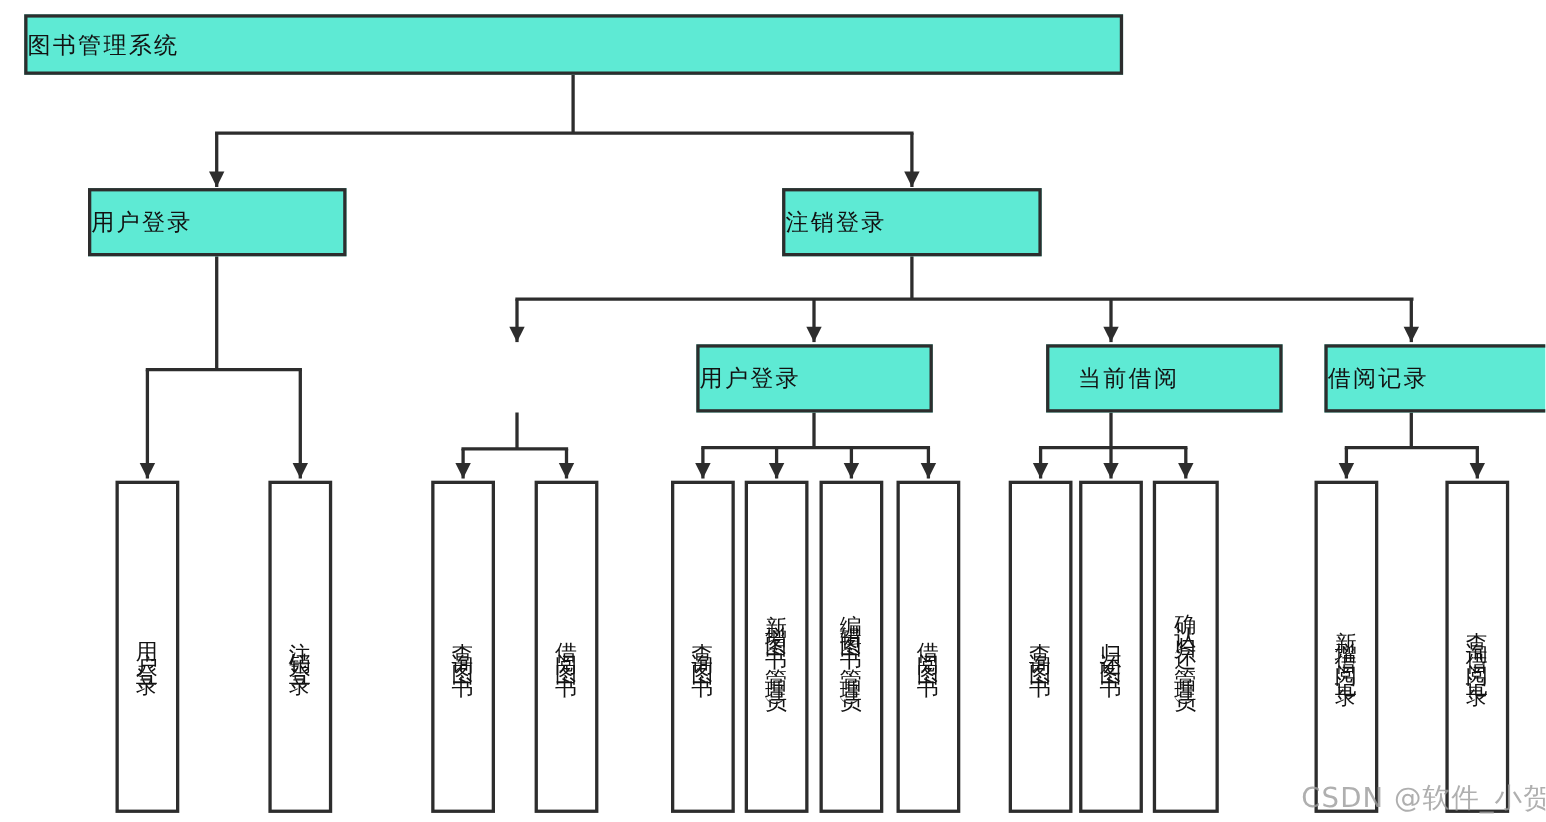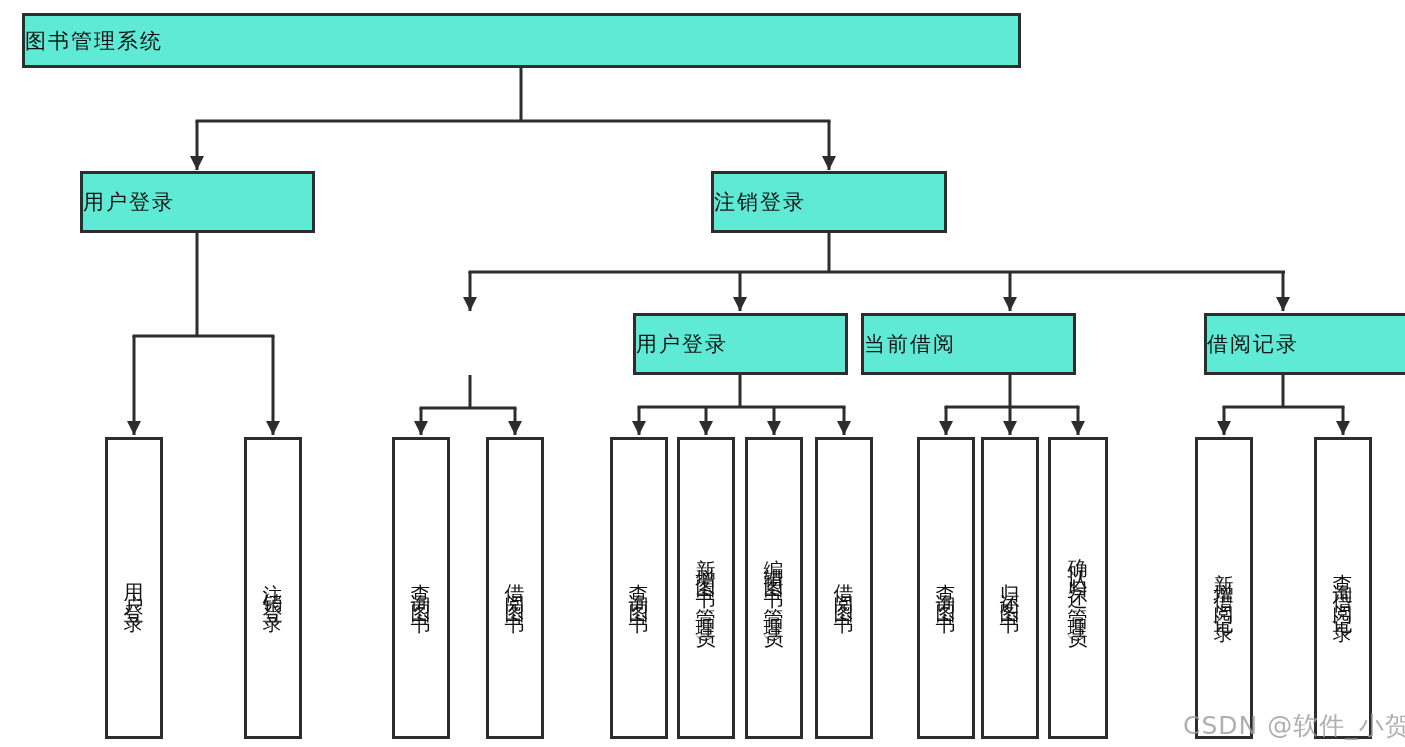--- a/index.html
+++ b/index.html
@@ -116,21 +116,21 @@
   <div class="hbox" style="left:80px;top:171px;width:235px;height:62px;">
     <span class="hlabel">用户登录</span>
   </div>
   <div class="hbox" style="left:711px;top:171px;width:236px;height:62px;">
     <span class="hlabel">注销登录</span>
   </div>
 
   <div class="hbox" style="left:633px;top:313px;width:215px;height:62px;">
     <span class="hlabel">用户登录</span>
   </div>
-  <div class="hbox" style="left:861px;top:313px;width:215px;height:62px;">
+  <div class="hbox" style="left:951px;top:313px;width:215px;height:62px;padding-left:26px;">
     <span class="hlabel">当前借阅</span>
   </div>
   <div class="hbox" style="left:1176px;top:313px;width:215px;height:62px;margin-left:28px;">
     <span class="hlabel">借阅记录</span>
   </div>
 
   <div class="vbox" style="left:105px;">
     <span class="vlabel">用户登录</span>
   </div>
   <div class="vbox" style="left:244px;">

